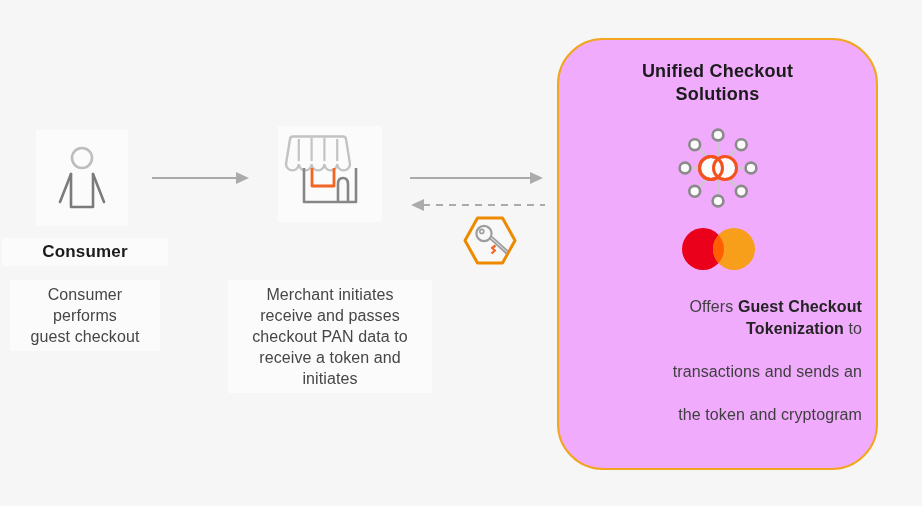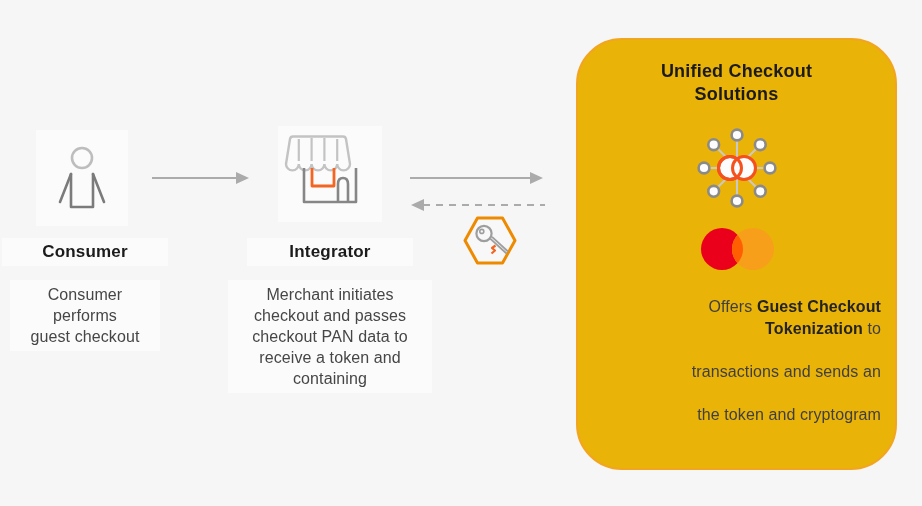--- a/index.html
+++ b/index.html
@@ -19,25 +19,25 @@
     font-size:17px;font-weight:bold;color:#1b1b1b;
     text-align:center;letter-spacing:0.2px;
     padding:4px 0;
   }
   .node-desc{
     font-size:16px;color:#464646;line-height:21px;
     text-align:center;letter-spacing:0.1px;
     padding:4px 0;
   }
   .ucs-box{
-    left:576px;top:38px;width:321px;height:432px;
+    left:557px;top:38px;width:321px;height:432px;
     box-sizing:border-box;
     border:2px solid #F2A51F;
     border-radius:46px;
-    background:#eab308;
+    background:#f0abfc;
   }
   .ucs-title{
     left:0;right:0;top:20px;
     font-size:18px;font-weight:bold;color:#1b1b1b;
     text-align:center;line-height:23px;letter-spacing:0.2px;
   }
   .ucs-title span{display:inline-block;max-width:210px;}
   .ucs-desc{
     left:14px;right:14px;top:256px;
     font-size:16px;color:#3f3f3f;line-height:21.5px;
@@ -85,27 +85,26 @@
         <line x1="71.2" y1="21" x2="71.2" y2="43"></line>
       </g>
 
       <path d="M26,42 V76 H78 V42" fill="none" stroke="#868686" stroke-width="2.6" stroke-linejoin="round"></path>
 
       <path d="M60,76 V58 Q60,52 65,52 Q70,52 70,58 V76" fill="none" stroke="#868686" stroke-width="2.6"></path>
 
       <path d="M34,42 V60 H56 V42" fill="none" stroke="#F26522" stroke-width="2.8" stroke-linejoin="round"></path>
     </svg>
   </div>
-  <div class="abs panel node-title" style="left:247px;top:238px;width:166px;">Integrator</div>
   <div class="abs panel node-desc" style="left:228px;top:280px;width:204px;">
     <span>Merchant initiates</span><br>
-    <span>checkout and passes</span><br>
+    <span>receive and passes</span><br>
     <span>checkout PAN data to</span><br>
     <span>receive a token and</span><br>
-    <span>containing</span>
+    <span>initiates</span>
   </div>
 
   <svg class="abs" style="left:406px;top:169px;" width="140" height="18">
     <line x1="4" y1="9" x2="125" y2="9" stroke="#ABABAB" stroke-width="2"></line>
     <polygon points="124,3 137,9 124,15" fill="#ABABAB"></polygon>
   </svg>
 
   <svg class="abs" style="left:406px;top:196px;" width="142" height="18">
     <line x1="17" y1="9" x2="139" y2="9" stroke="#ABABAB" stroke-width="2" stroke-dasharray="7,6"></line>
     <polygon points="18,3 5,9 18,15" fill="#ABABAB"></polygon>

